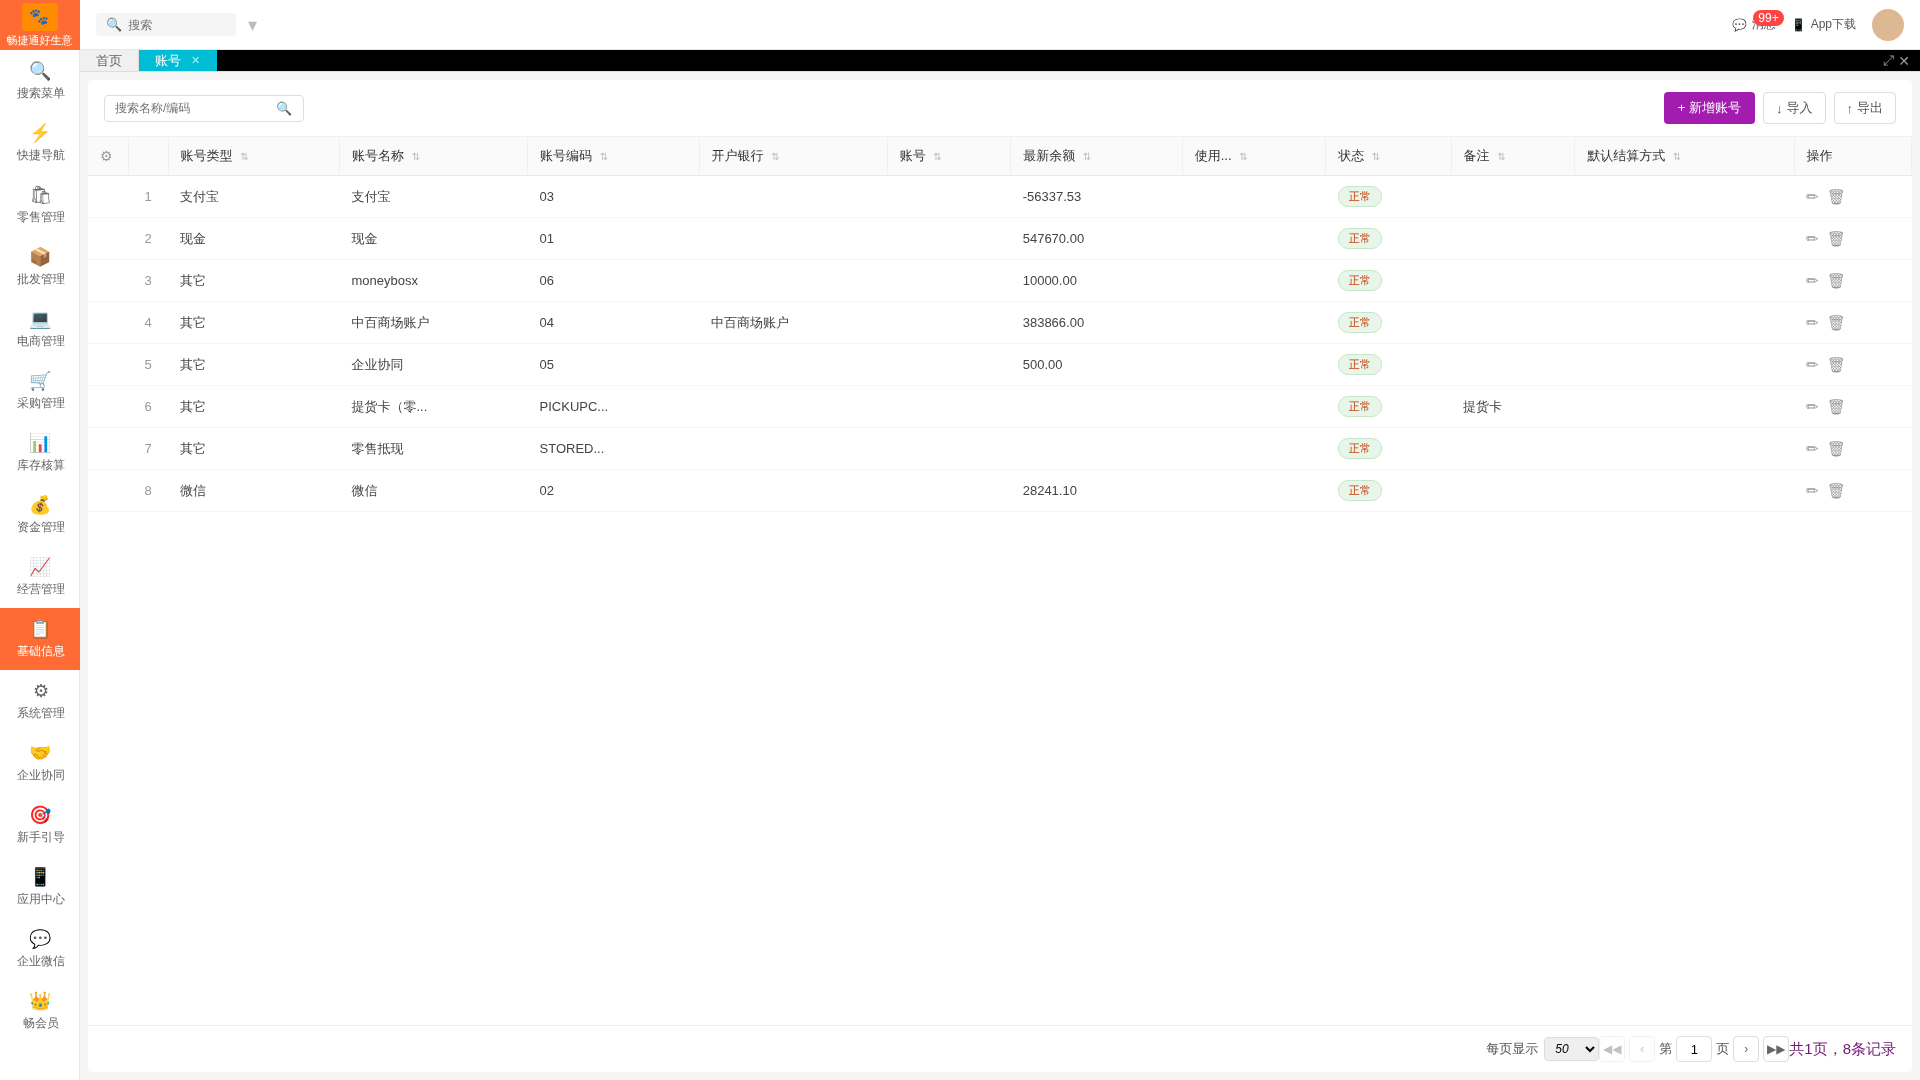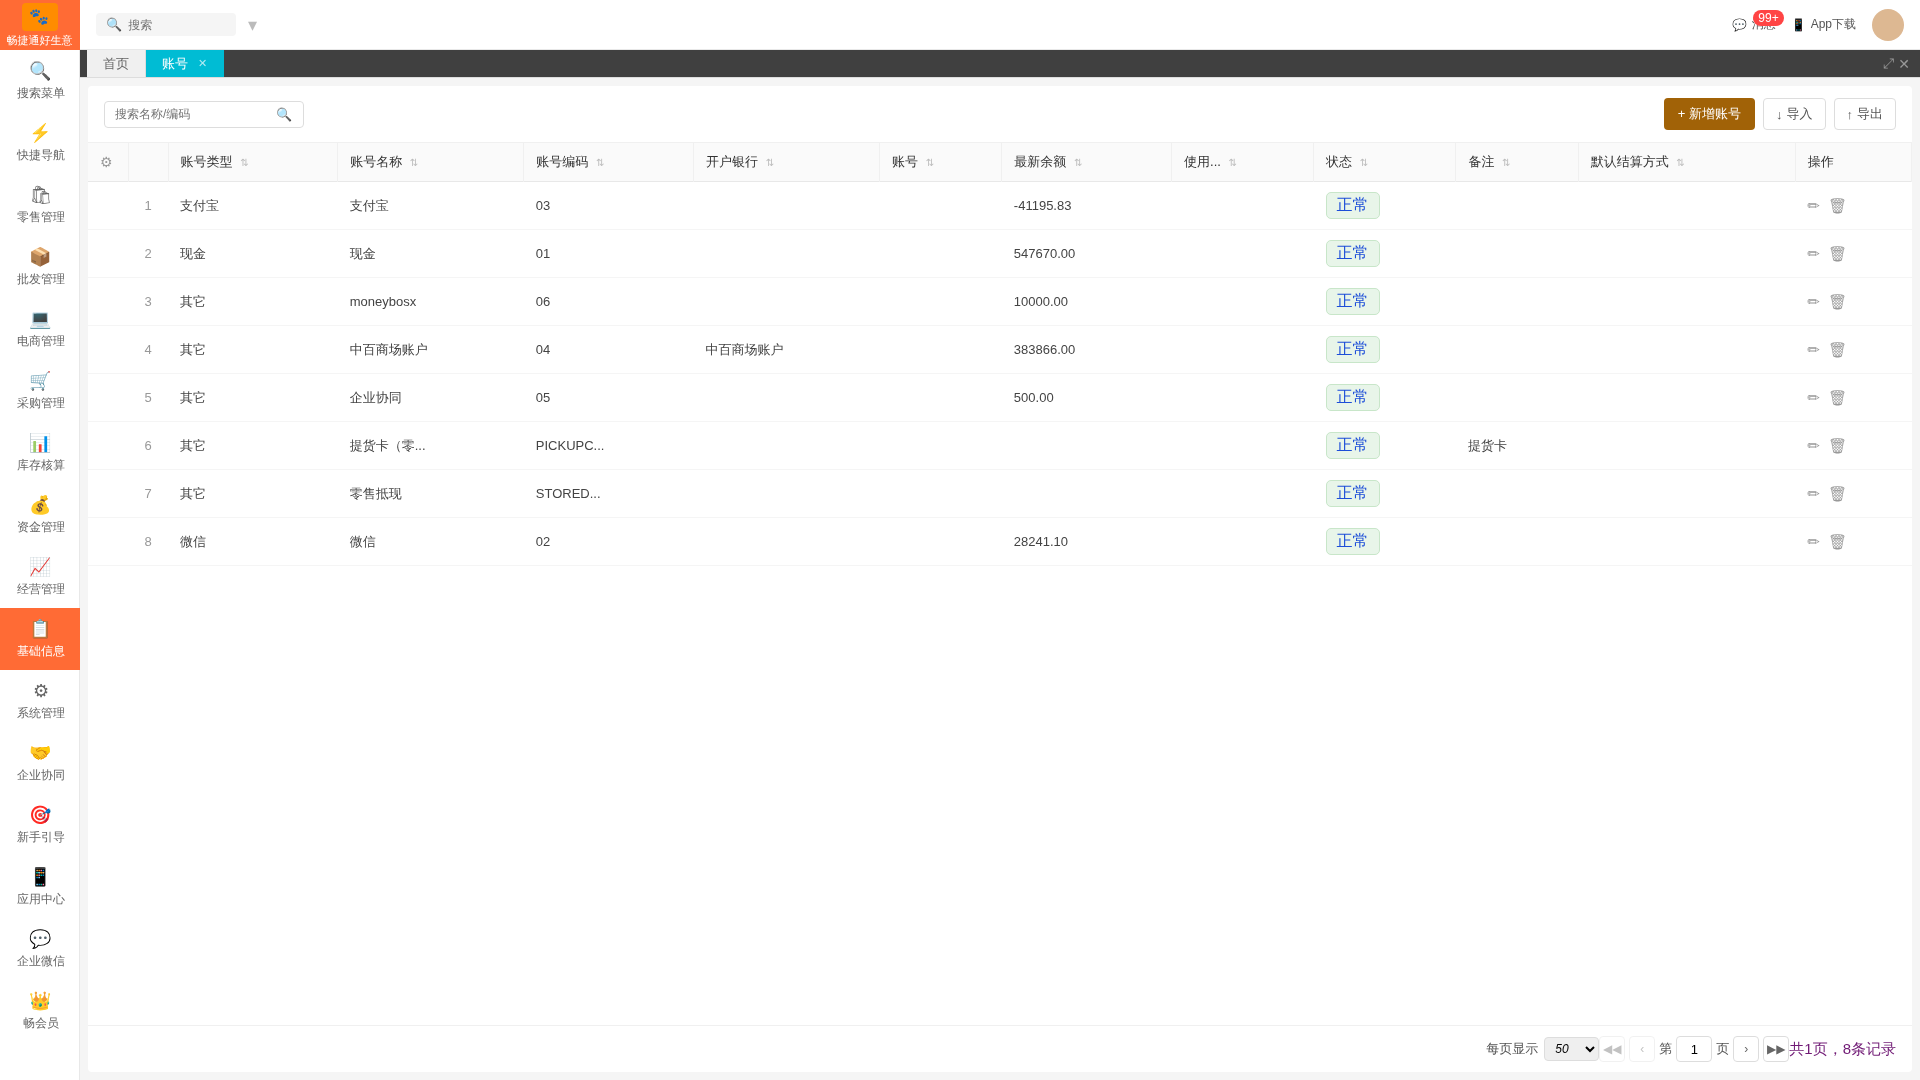--- a/index.html
+++ b/index.html
@@ -135,27 +135,26 @@
     .avatar {
       width: 32px;
       height: 32px;
       border-radius: 50%;
       background: #ccc;
       overflow: hidden;
     }
 
     
     .tab-bar {
-      height: 28px;
-      background: #404040;
+      height: 22px;
+      background: #000000;
       display: flex;
       align-items: stretch;
       border-bottom: 1px solid #ddd;
       flex-shrink: 0;
-      padding-left: 7px;
     }
     .tab {
       display: flex;
       align-items: center;
       padding: 0 16px;
       cursor: pointer;
       font-size: 13px;
       color: #666;
       border-right: 1px solid #ddd;
       gap: 6px;
@@ -222,21 +221,21 @@
       font-size: 12px;
       width: 100%;
       color: #1d4ed8;
     }
     .toolbar-right {
       display: flex;
       align-items: center;
       gap: 8px;
     }
     .btn-primary {
-      background: #a16207;
+      background: #a21caf;
       color: #fff;
       border: none;
       border-radius: 4px;
       padding: 7px 14px;
       cursor: pointer;
       font-size: 13px;
       display: flex;
       align-items: center;
       gap: 4px;
     }
@@ -288,24 +287,24 @@
       padding: 10px 12px;
       color: #444;
       white-space: nowrap;
     }
     .col-num { width: 40px; text-align: center; color: #999; }
     .col-settings { width: 40px; text-align: center; }
     .settings-icon { cursor: pointer; color: #999; font-size: 14px; }
     .status-badge {
       display: inline-block;
       padding: 2px 10px;
-      border-radius: 5px;
-      font-size: 16px;
+      border-radius: 10px;
+      font-size: 11px;
       background: #e8f5e9;
-      color: #1d4ed8;
+      color: #c2410c;
       border: 1px solid #c8e6c9;
     }
     .action-btns {
       display: flex;
       align-items: center;
       gap: 8px;
     }
     .action-btn {
       cursor: pointer;
       color: #999;
@@ -523,21 +522,21 @@
         </thead>
         <tbody id="table-body">
         <tr>
     <td class="col-settings"></td>
     <td class="col-num">1</td>
     <td>支付宝</td>
     <td>支付宝</td>
     <td>03</td>
     <td></td>
     <td></td>
-    <td>-41195.83</td>
+    <td>-56337.53</td>
     <td></td>
     <td>
       <span class="status-badge">正常</span>
     </td>
     <td></td>
     <td></td>
     <td>
       <div class="action-btns">
         <span class="action-btn">✏</span>
         <span class="action-btn">🗑</span>

